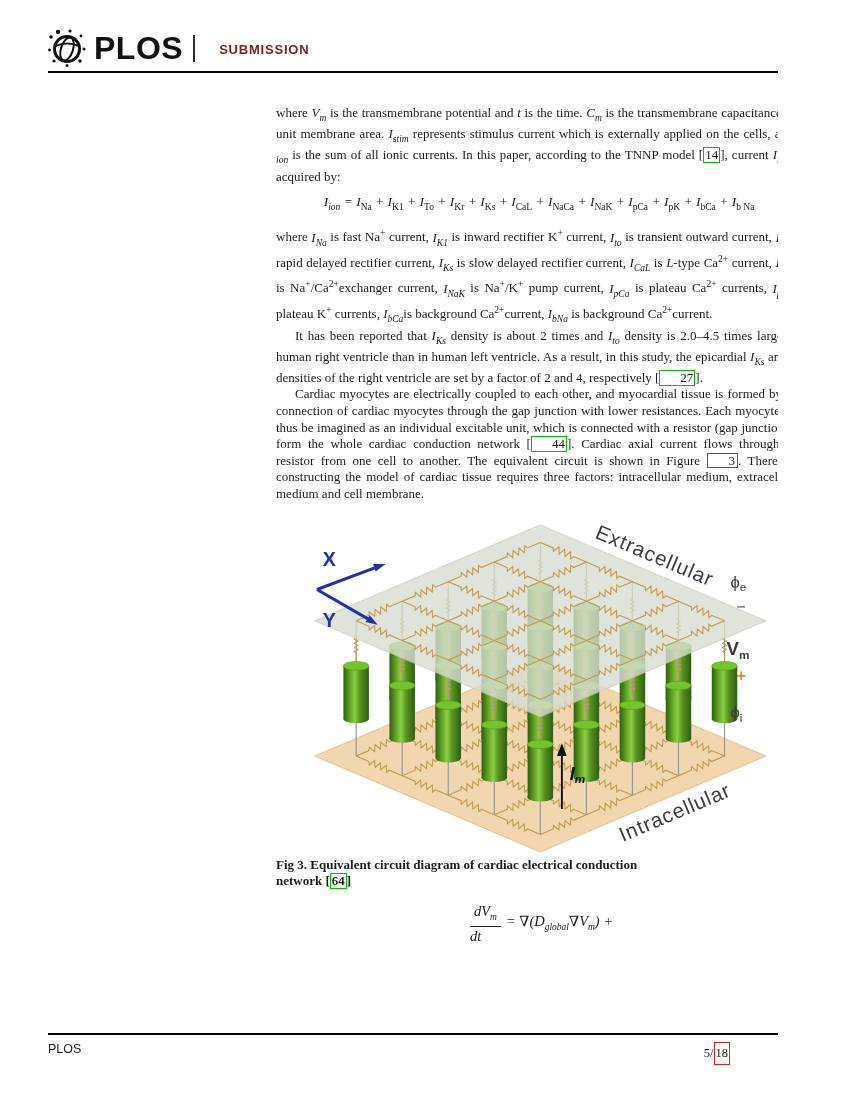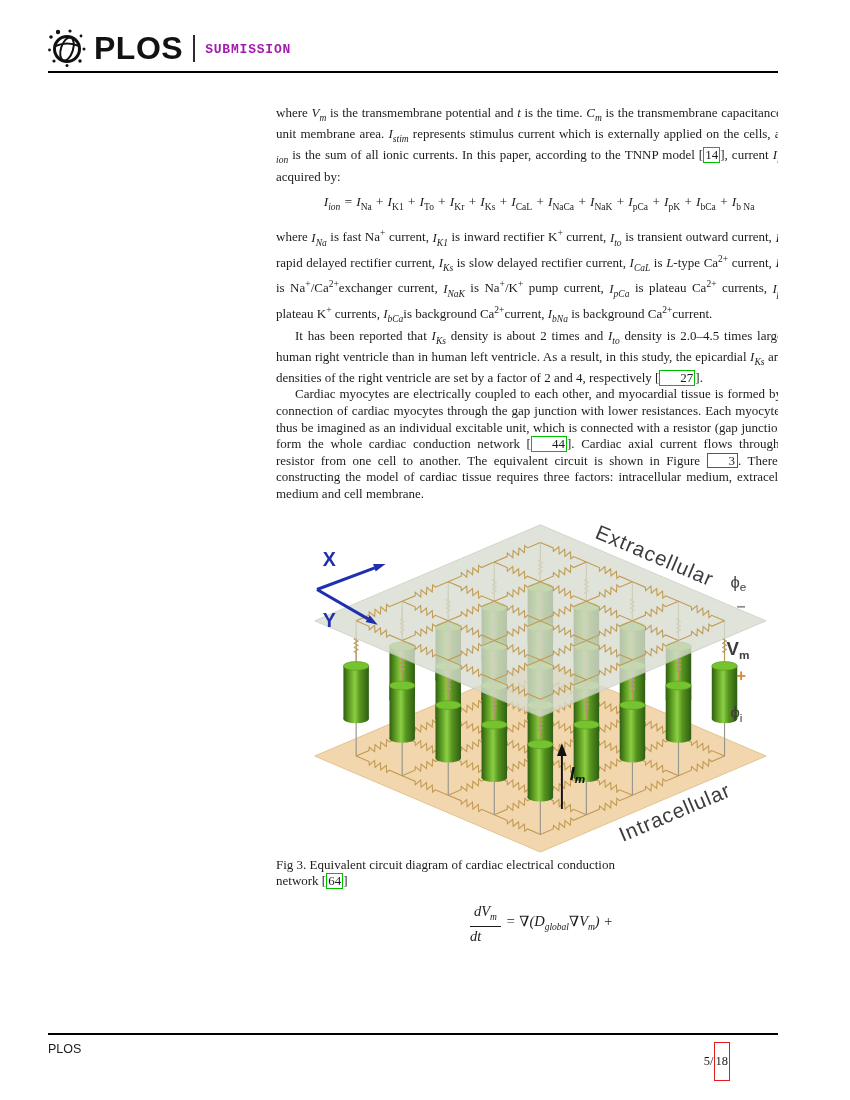--- a/index.html
+++ b/index.html
@@ -5,46 +5,46 @@
   html,body{margin:0;padding:0;background:#ffffff;}
   .page{position:relative;width:778px;height:1100px;background:#ffffff;overflow:hidden;
         font-family:"Liberation Serif","DejaVu Serif",serif;color:#1c1c1c;}
 
   
   .brand-row{position:absolute;left:46px;top:27px;display:flex;align-items:center;}
   .logo{width:42px;height:42px;margin-right:6px;}
   .brand{font-family:"Liberation Sans",sans-serif;font-weight:900;font-size:32px;
          letter-spacing:0.5px;color:#121212;}
   .vdiv{width:2px;height:27px;background:#2b2b2b;margin:0 10px 0 10px;}
-  .tagline{font-family:Liberation Mono, monospace;font-weight:700;font-size:13px;
-           letter-spacing:0.8px;color:#a21caf;margin-top:2px;}
+  .tagline{font-family:Liberation Sans, sans-serif;font-weight:700;font-size:13px;
+           letter-spacing:0.8px;color:#7f1d1d;margin-top:2px;margin-left:14px;}
   .header-rule{position:absolute;left:48px;width:754px;top:71px;border:0;margin:0;
                border-top:2px solid #000;}
 
   
   .content{position:absolute;left:276px;top:105px;width:526px;text-align:justify;
            font-size:13px;line-height:16.6px;}
   .content p{margin:0;}
   .indent{text-indent:19px;}
   sub{font-size:9.5px;} sup{font-size:9.5px;}
   .rm{font-style:normal;}
 
   .cite-g{display:inline-block;border:1.5px solid #00bd00;padding:0 1px;line-height:1.05;font-style:normal;}
   .cite-r{display:inline-block;border:1.5px solid #e01d1d;padding:0 2px;line-height:1.05;font-style:normal;}
-  .box-red{display:inline-block;border:1.5px solid #e01d1d;padding:12px 1px;line-height:1.05;}
+  .box-red{display:inline-block;border:1.5px solid #e01d1d;padding:4px 1px;line-height:1.05;}
 
   .eq1{margin:9px 0 10px 0;font-style:italic;font-size:13.5px;white-space:nowrap;text-align:center;}
   .eq2{display:flex;justify-content:center;align-items:center;margin-top:13px;
        font-style:italic;font-size:14.5px;}
   .frac{display:inline-flex;flex-direction:column;align-items:flex-start;margin:0 5px;text-align:center;}
   .frac .num{border-bottom:1.2px solid #1c1c1c;padding:0 4px 1px;}
   .frac .den{padding-top:1px;}
 
   .fig{margin:14px 0 2px 4px;width:505px;height:338px;}
-  .caption{margin-top:4px;font-weight:normal;text-align:left;}
+  .caption{margin-top:4px;font-weight:bold;text-align:left;}
   .p5{margin-top:17px;}
 
   
   .footer-rule{position:absolute;left:48px;width:754px;top:1033px;border:0;margin:0;
                border-top:2px solid #000;}
   .footer-brand{position:absolute;left:48px;top:1042px;font-family:"Liberation Sans",sans-serif;
                 font-size:12.5px;color:#1b1b1b;}
   .footer-page{position:absolute;right:48px;top:1042px;font-size:12.5px;}
 </style>
 </head>

